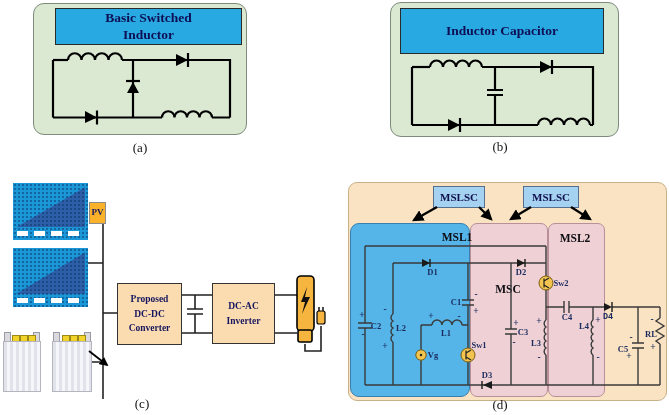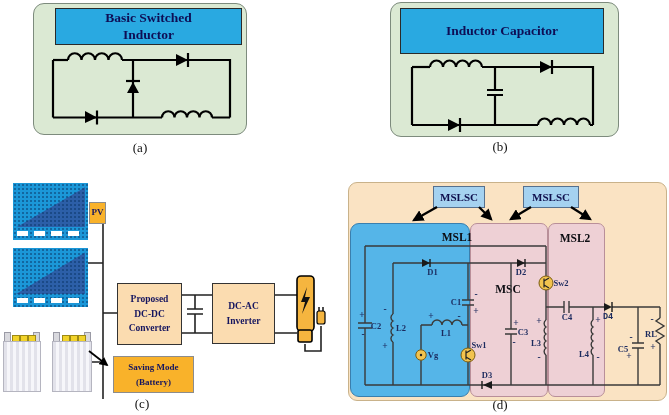--- a/index.html
+++ b/index.html
@@ -230,39 +230,35 @@
   </div>
   <div class="cbox" style="left:117px;top:283px;width:63px;height:60px;">
     <span>Proposed</span>
     <span>DC-DC</span>
     <span>Converter</span>
   </div>
   <div class="cbox" style="left:212px;top:283px;width:61px;height:59px;">
     <span>DC-AC</span>
     <span>Inverter</span>
   </div>
-  <div class="cbox obox" style="left:113px;top:356px;width:79px;height:35px;font-size:9px;line-height:1.6;">
-    <span>Saving Mode</span>
-    <span>(Battery)</span>
-  </div>
   <div class="cap" style="left:142px;top:404px;">(c)</div>
 
   <span class="lbl" style="left:427px;top:272px;padding-left:11px;">D1</span>
   <span class="lbl" style="left:521px;top:272px;">D2</span>
   <span class="lbl" style="left:487px;top:375px;">D3</span>
   <span class="lbl" style="left:608px;top:317px;font-family:Liberation Mono, monospace;">D4</span>
   <span class="lbl" style="left:456px;top:302px;">C1</span>
   <span class="lbl" style="left:376px;top:326px;">C2</span>
   <span class="lbl" style="left:523px;top:332px;">C3</span>
   <span class="lbl" style="left:567px;top:317px;">C4</span>
   <span class="lbl" style="left:623px;top:349px;">C5</span>
   <span class="lbl" style="left:446px;top:333px;">L1</span>
   <span class="lbl" style="left:401px;top:328px;">L2</span>
   <span class="lbl" style="left:536px;top:343px;">L3</span>
-  <span class="lbl" style="left:584px;top:354px;">L4</span>
+  <span class="lbl" style="left:584px;top:326px;">L4</span>
   <span class="lbl" style="left:433px;top:355px;">Vg</span>
   <span class="lbl" style="left:479px;top:345px;">Sw1</span>
   <span class="lbl" style="left:561px;top:283px;">Sw2</span>
   <span class="lbl" style="left:651px;top:334px;">RL</span>
 
   <span class="sign" style="left:362px;top:315px;">+</span>
   <span class="sign" style="left:363px;top:334px;">-</span>
   <span class="sign" style="left:385px;top:309px;">-</span>
   <span class="sign" style="left:385px;top:346px;">+</span>
   <span class="sign" style="left:431px;top:316px;">+</span>

